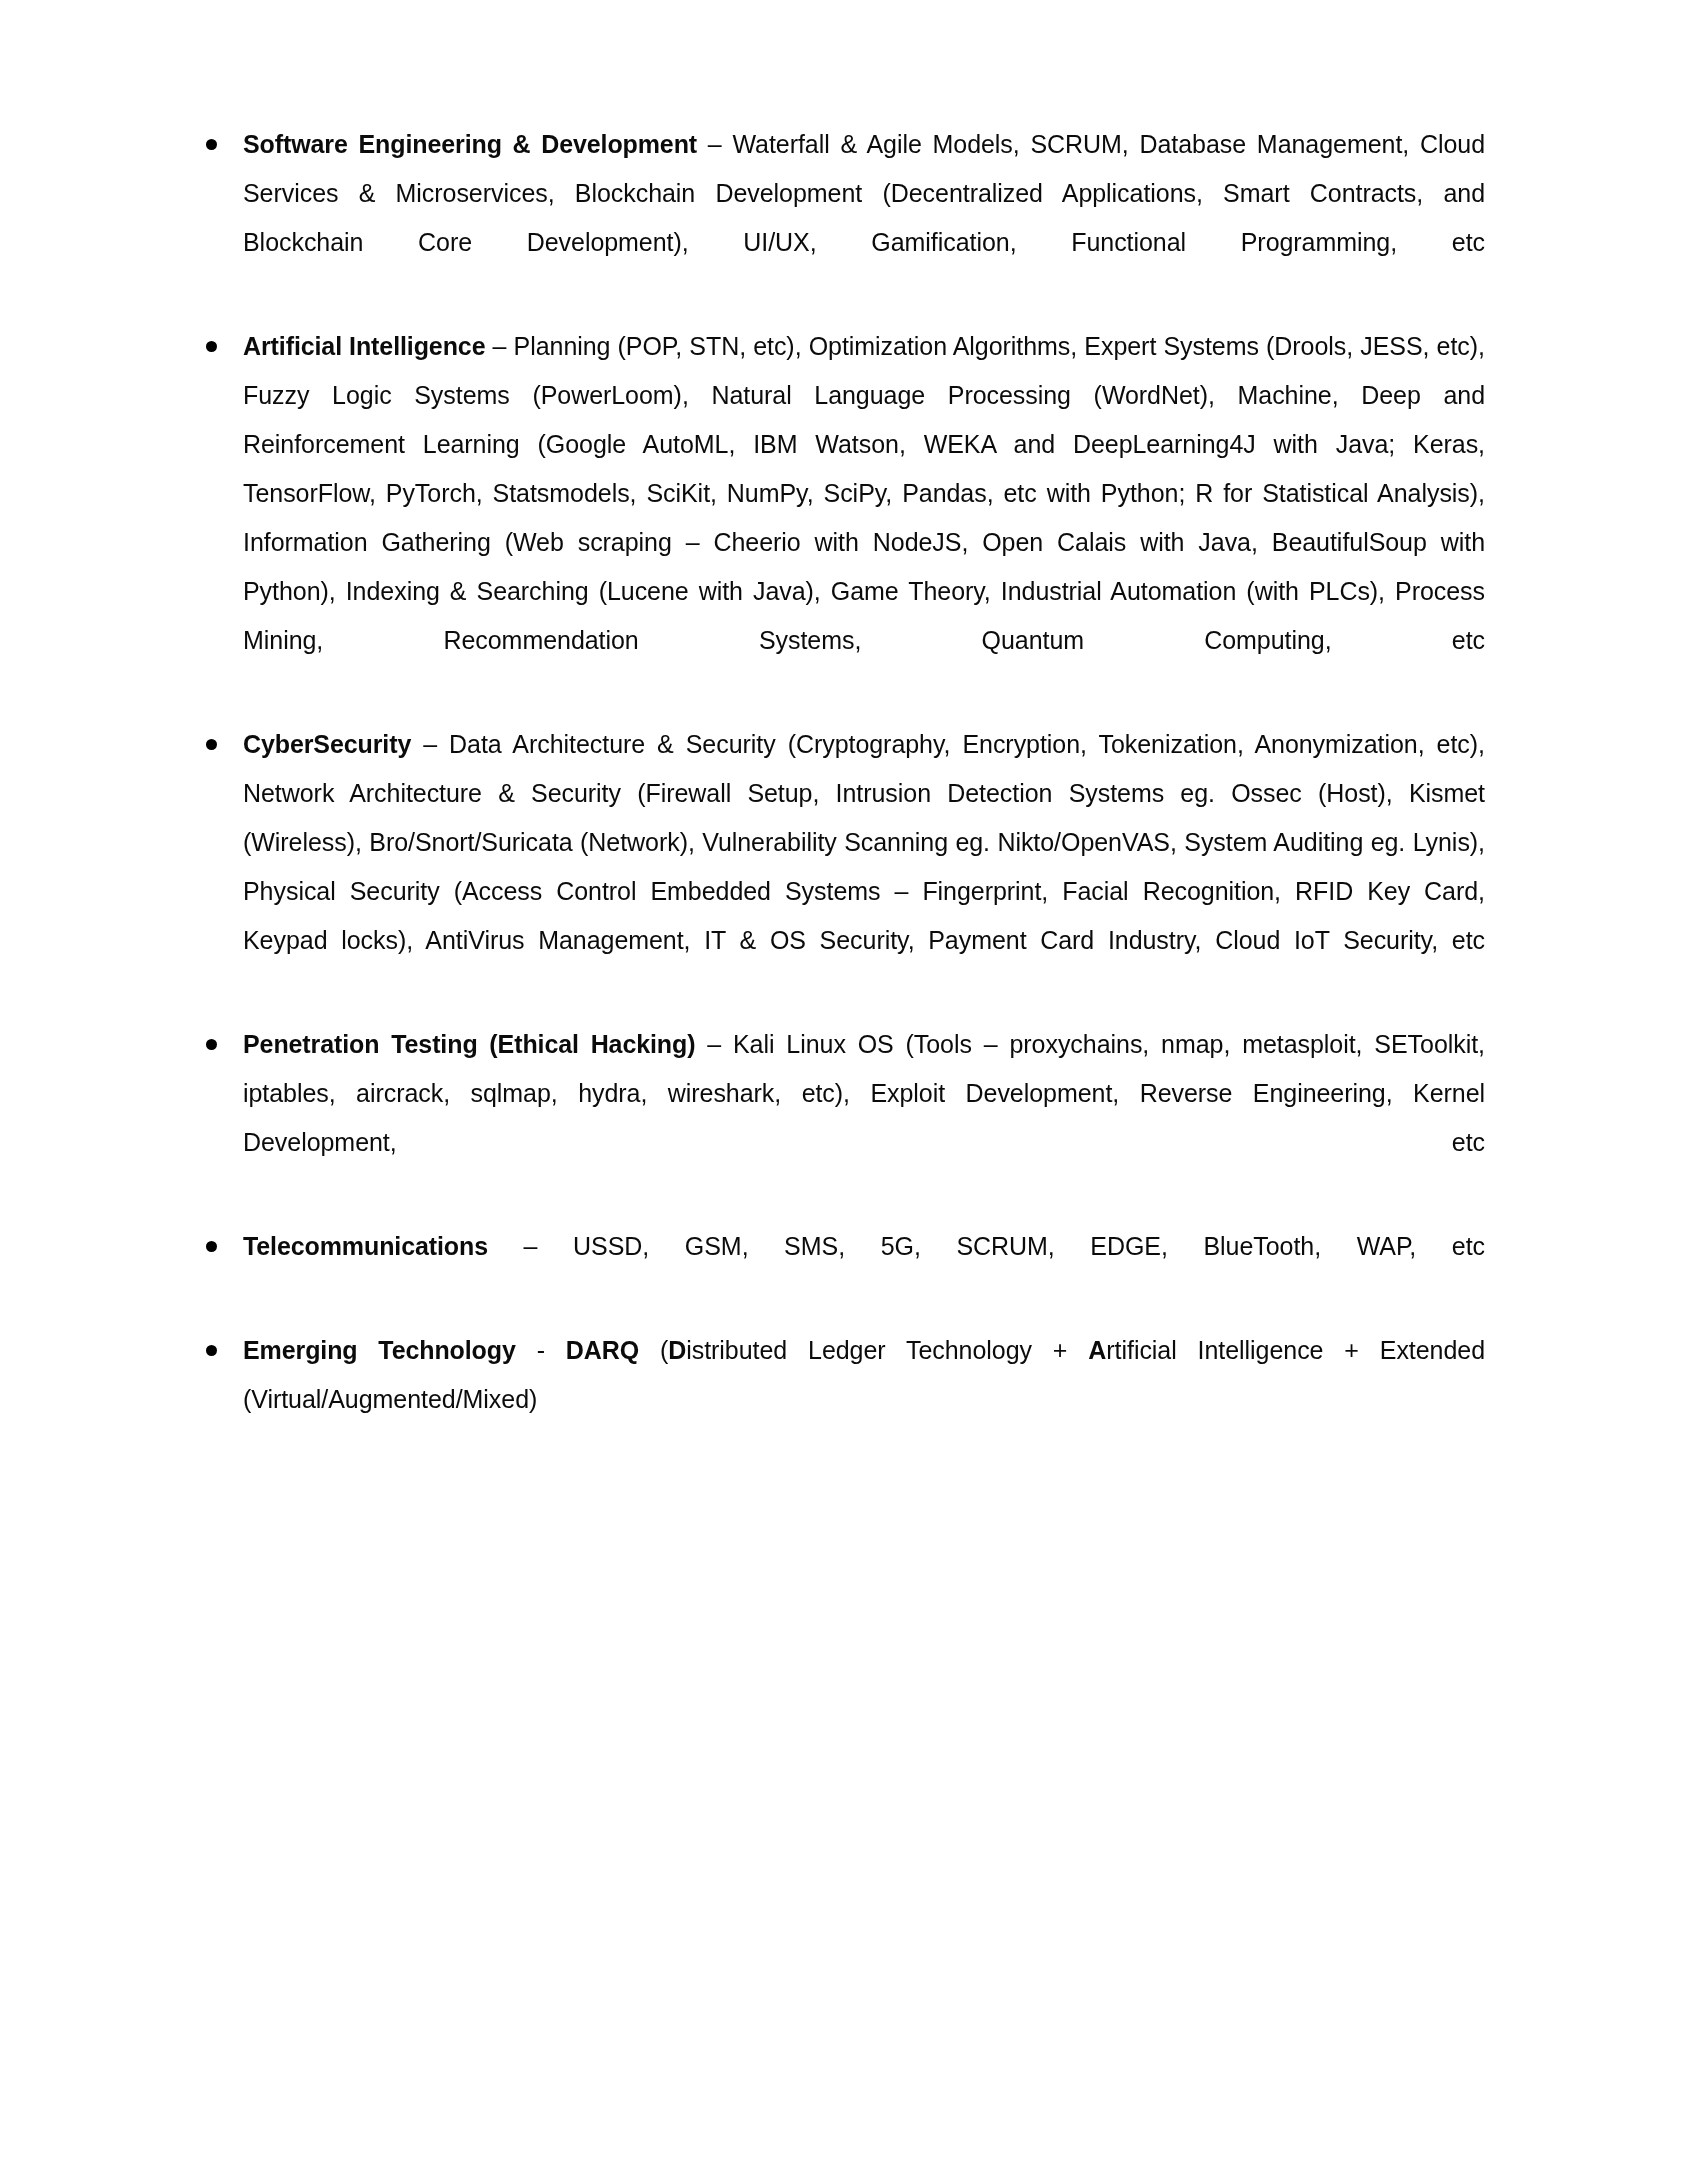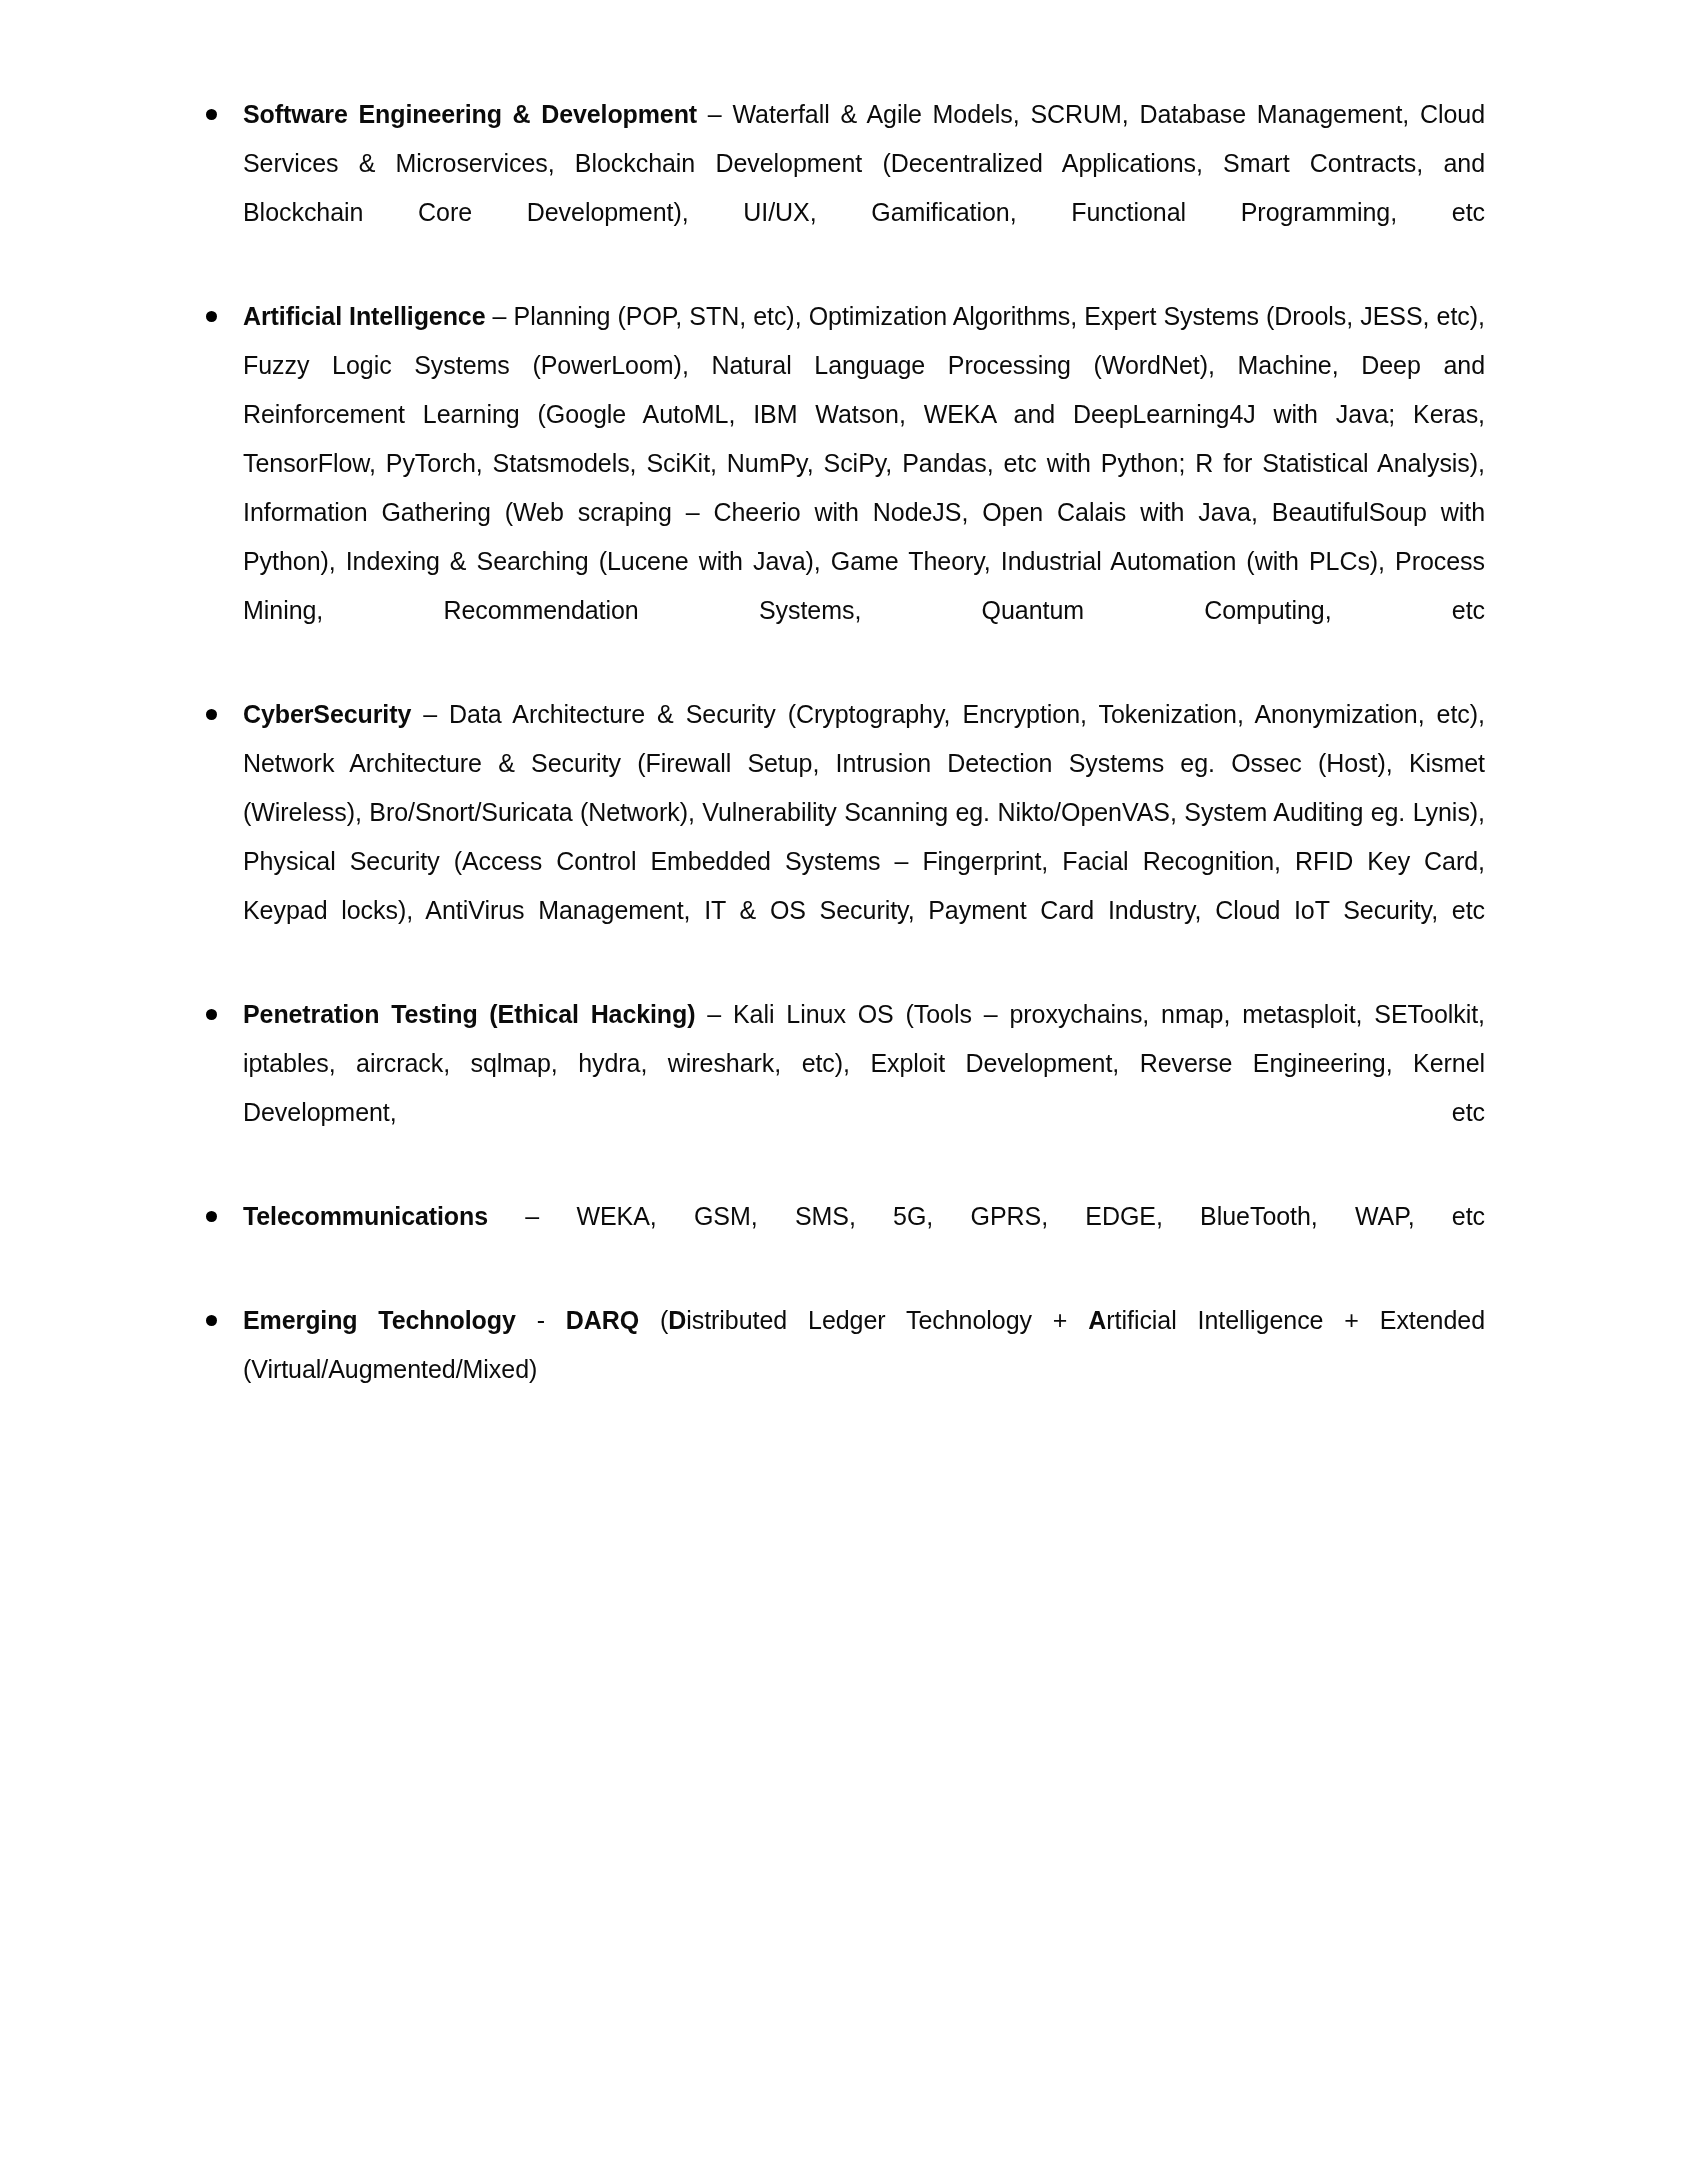--- a/index.html
+++ b/index.html
@@ -14,21 +14,21 @@
     font-family: "Liberation Sans", "DejaVu Sans", sans-serif;
     color: #0b0b0b;
     -webkit-font-smoothing: antialiased;
   }
 
   .page {
     position: relative;
     width: 1683px;
     height: 2178px;
     box-sizing: border-box;
-    padding: 90px 198px 0 206px;
+    padding: 120px 198px 0 206px;
     background: #ffffff;
   }
 
   .skills-list {
     list-style: none;
     margin: 0;
     padding: 0;
     width: 1279px;
   }
 
@@ -83,17 +83,17 @@
 </style>
 </head>
 <body>
 
 <div class="page">
   <ul class="skills-list" id="skills-list">
       <li class="skill-item"><span class="bullet"></span><span class="term">Software Engineering &amp; Development</span><span class="dash"> – </span><span class="detail">Waterfall &amp; Agile Models, SCRUM, Database Management, Cloud Services &amp; Microservices, Blockchain Development (Decentralized Applications, Smart Contracts, and Blockchain Core Development), UI/UX, Gamification, Functional Programming, etc</span></li>
       <li class="skill-item"><span class="bullet"></span><span class="term">Artificial Intelligence</span><span class="dash"> – </span><span class="detail">Planning (POP, STN, etc), Optimization Algorithms, Expert Systems (Drools, JESS, etc), Fuzzy Logic Systems (PowerLoom), Natural Language Processing (WordNet), Machine, Deep and Reinforcement Learning (Google AutoML, IBM Watson, WEKA and DeepLearning4J with Java; Keras, TensorFlow, PyTorch, Statsmodels, SciKit, NumPy, SciPy, Pandas, etc with Python; R for Statistical Analysis), Information Gathering (Web scraping – Cheerio with NodeJS, Open Calais with Java, BeautifulSoup with Python), Indexing &amp; Searching (Lucene with Java), Game Theory, Industrial Automation (with PLCs), Process Mining, Recommendation Systems, Quantum Computing, etc</span></li>
       <li class="skill-item"><span class="bullet"></span><span class="term">CyberSecurity</span><span class="dash"> – </span><span class="detail">Data Architecture &amp; Security (Cryptography, Encryption, Tokenization, Anonymization, etc), Network Architecture &amp; Security (Firewall Setup, Intrusion Detection Systems eg. Ossec (Host), Kismet (Wireless), Bro/Snort/Suricata (Network), Vulnerability Scanning eg. Nikto/OpenVAS, System Auditing eg. Lynis), Physical Security (Access Control Embedded Systems – Fingerprint, Facial Recognition, RFID Key Card, Keypad locks), AntiVirus Management, IT &amp; OS Security, Payment Card Industry, Cloud IoT Security, etc</span></li>
       <li class="skill-item"><span class="bullet"></span><span class="term">Penetration Testing (Ethical Hacking)</span><span class="dash"> – </span><span class="detail">Kali Linux OS (Tools – proxychains, nmap, metasploit, SEToolkit, iptables, aircrack, sqlmap, hydra, wireshark, etc), Exploit Development, Reverse Engineering, Kernel Development, etc</span></li>
-      <li class="skill-item"><span class="bullet"></span><span class="term">Telecommunications</span><span class="dash"> – </span><span class="detail">WEKA, GSM, SMS, 5G, GPRS, EDGE, BlueTooth, WAP, etc</span></li>
+      <li class="skill-item"><span class="bullet"></span><span class="term">Telecommunications</span><span class="dash"> – </span><span class="detail">USSD, GSM, SMS, 5G, SCRUM, EDGE, BlueTooth, WAP, etc</span></li>
       <li class="skill-item"><span class="bullet"></span><span class="term">Emerging Technology</span><span class="dash"> - </span><span class="term">DARQ</span><span class="detail"><span> (</span><span class="cap">D</span><span>istributed Ledger Technology + </span><span class="cap">A</span><span>rtificial Intelligence + Extended (Virtual/Augmented/Mixed) </span></span></li>
     </ul>
 </div>
 
 
 </body></html>

